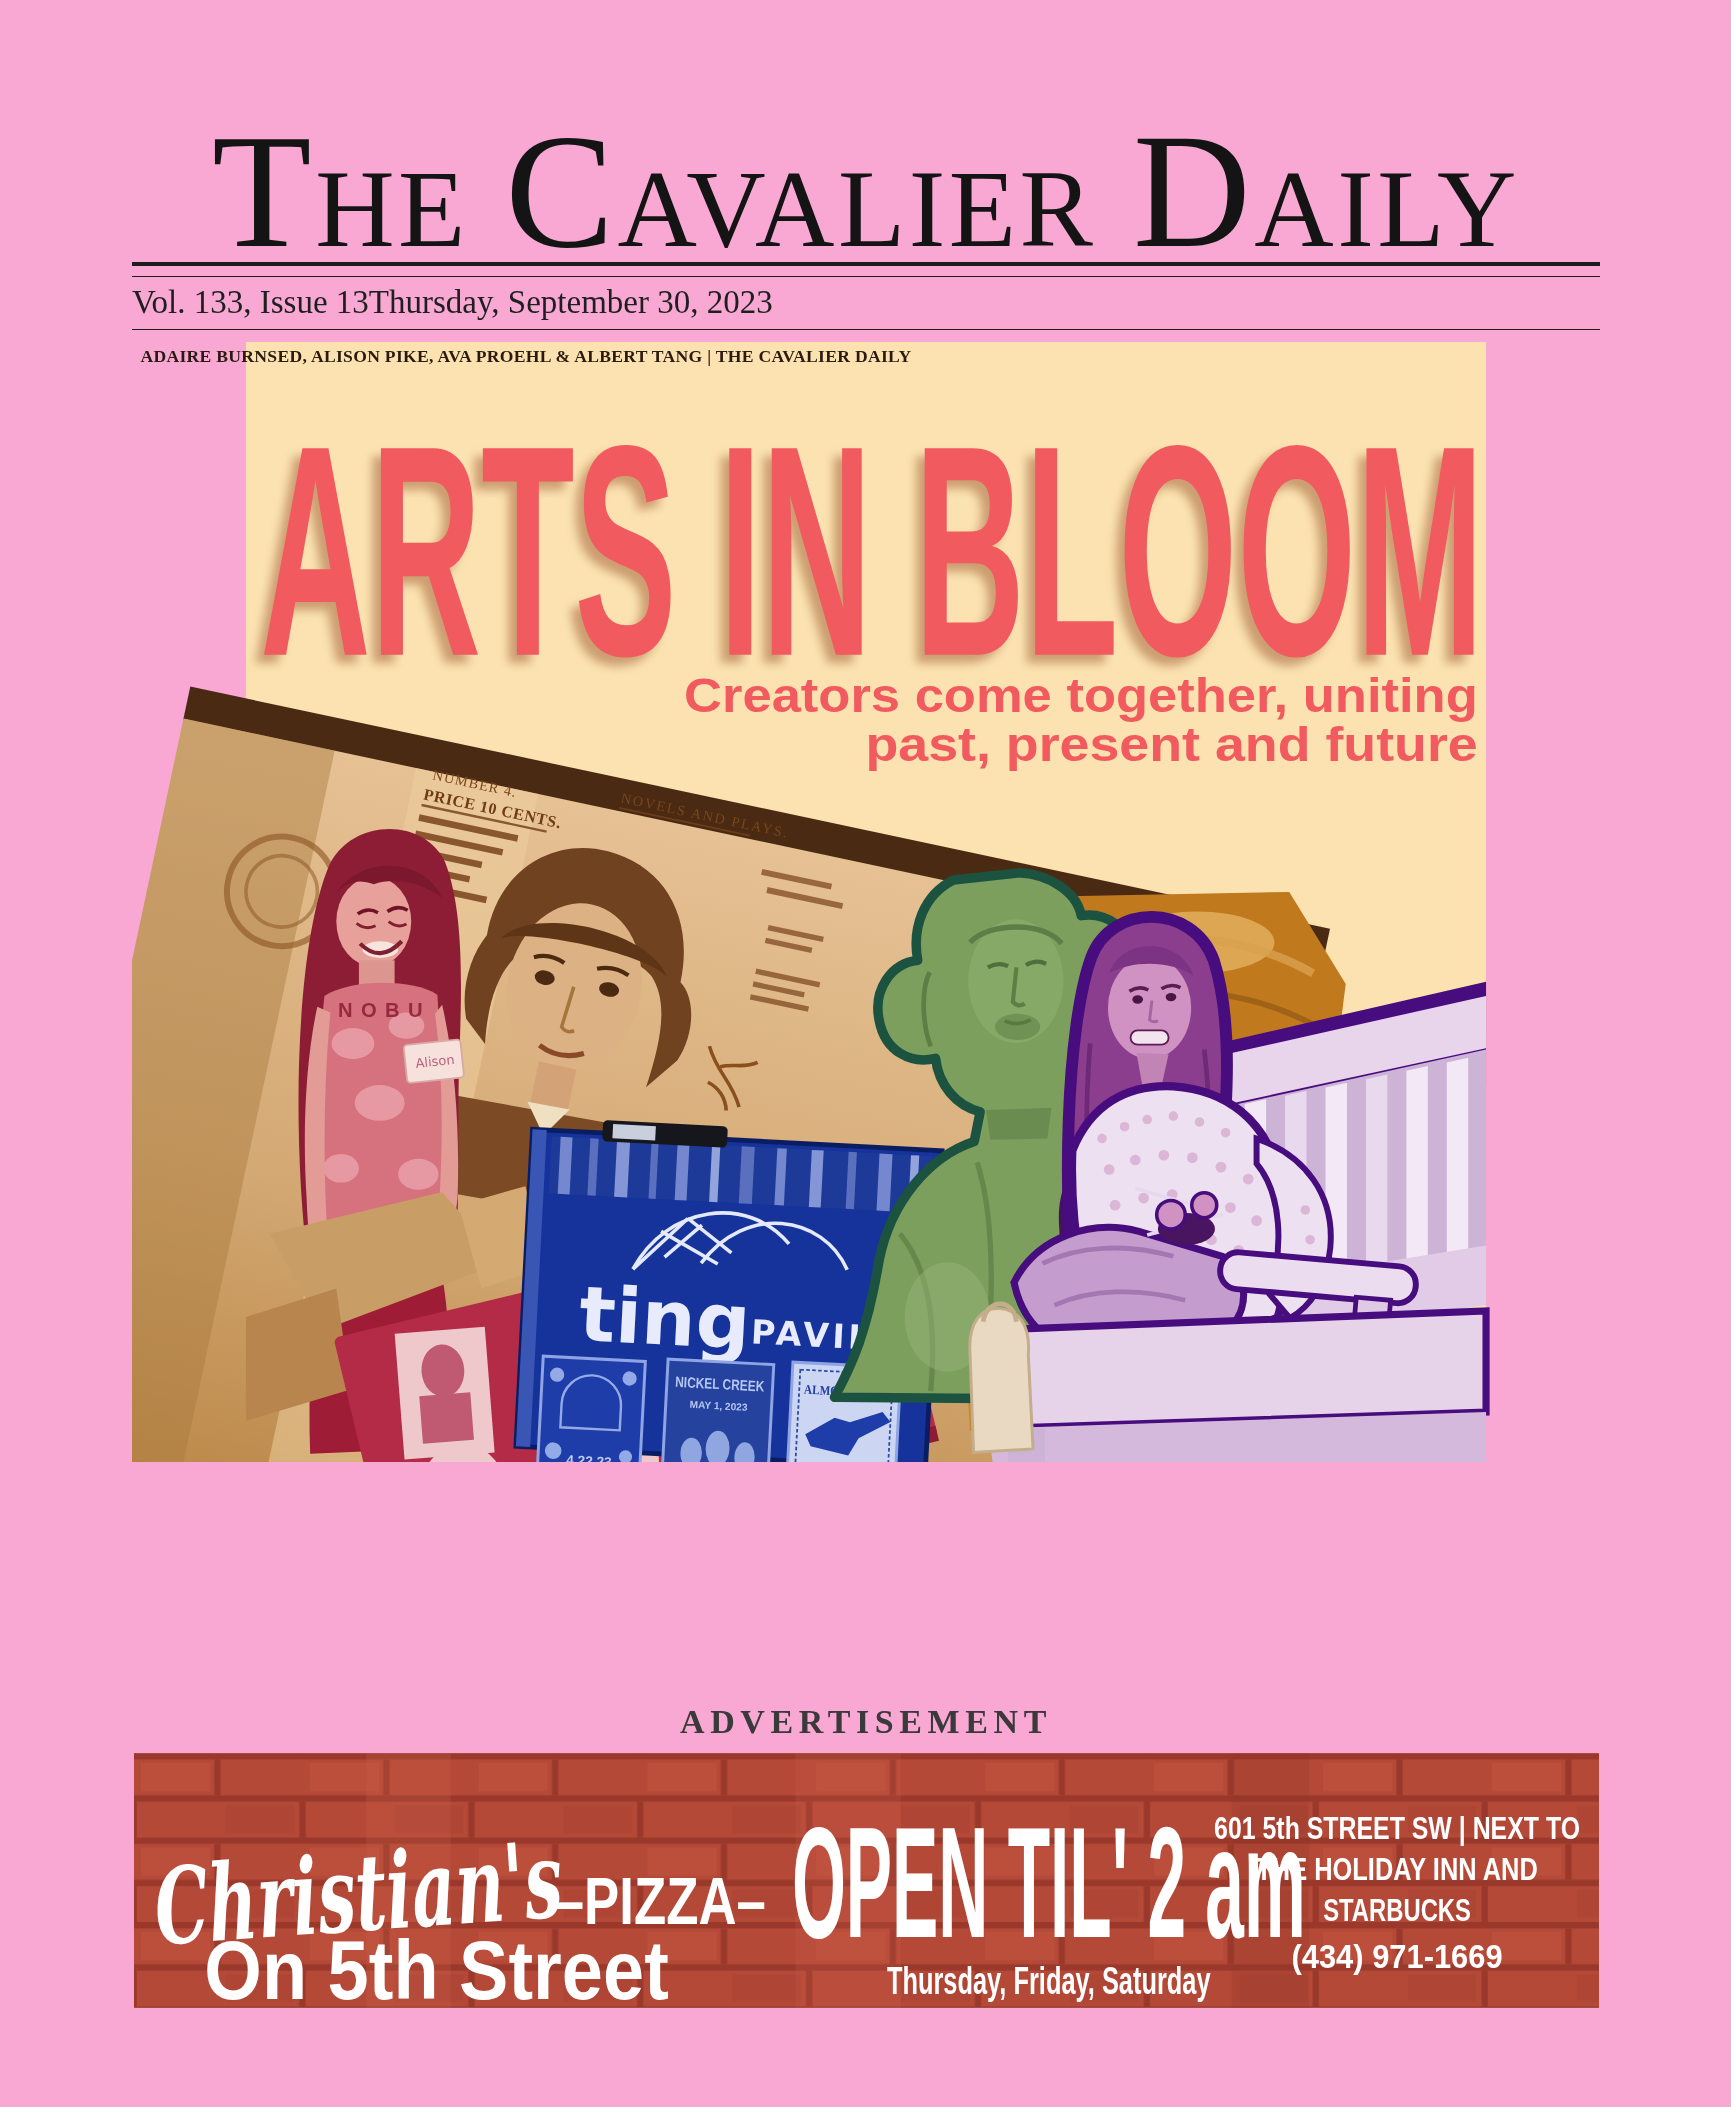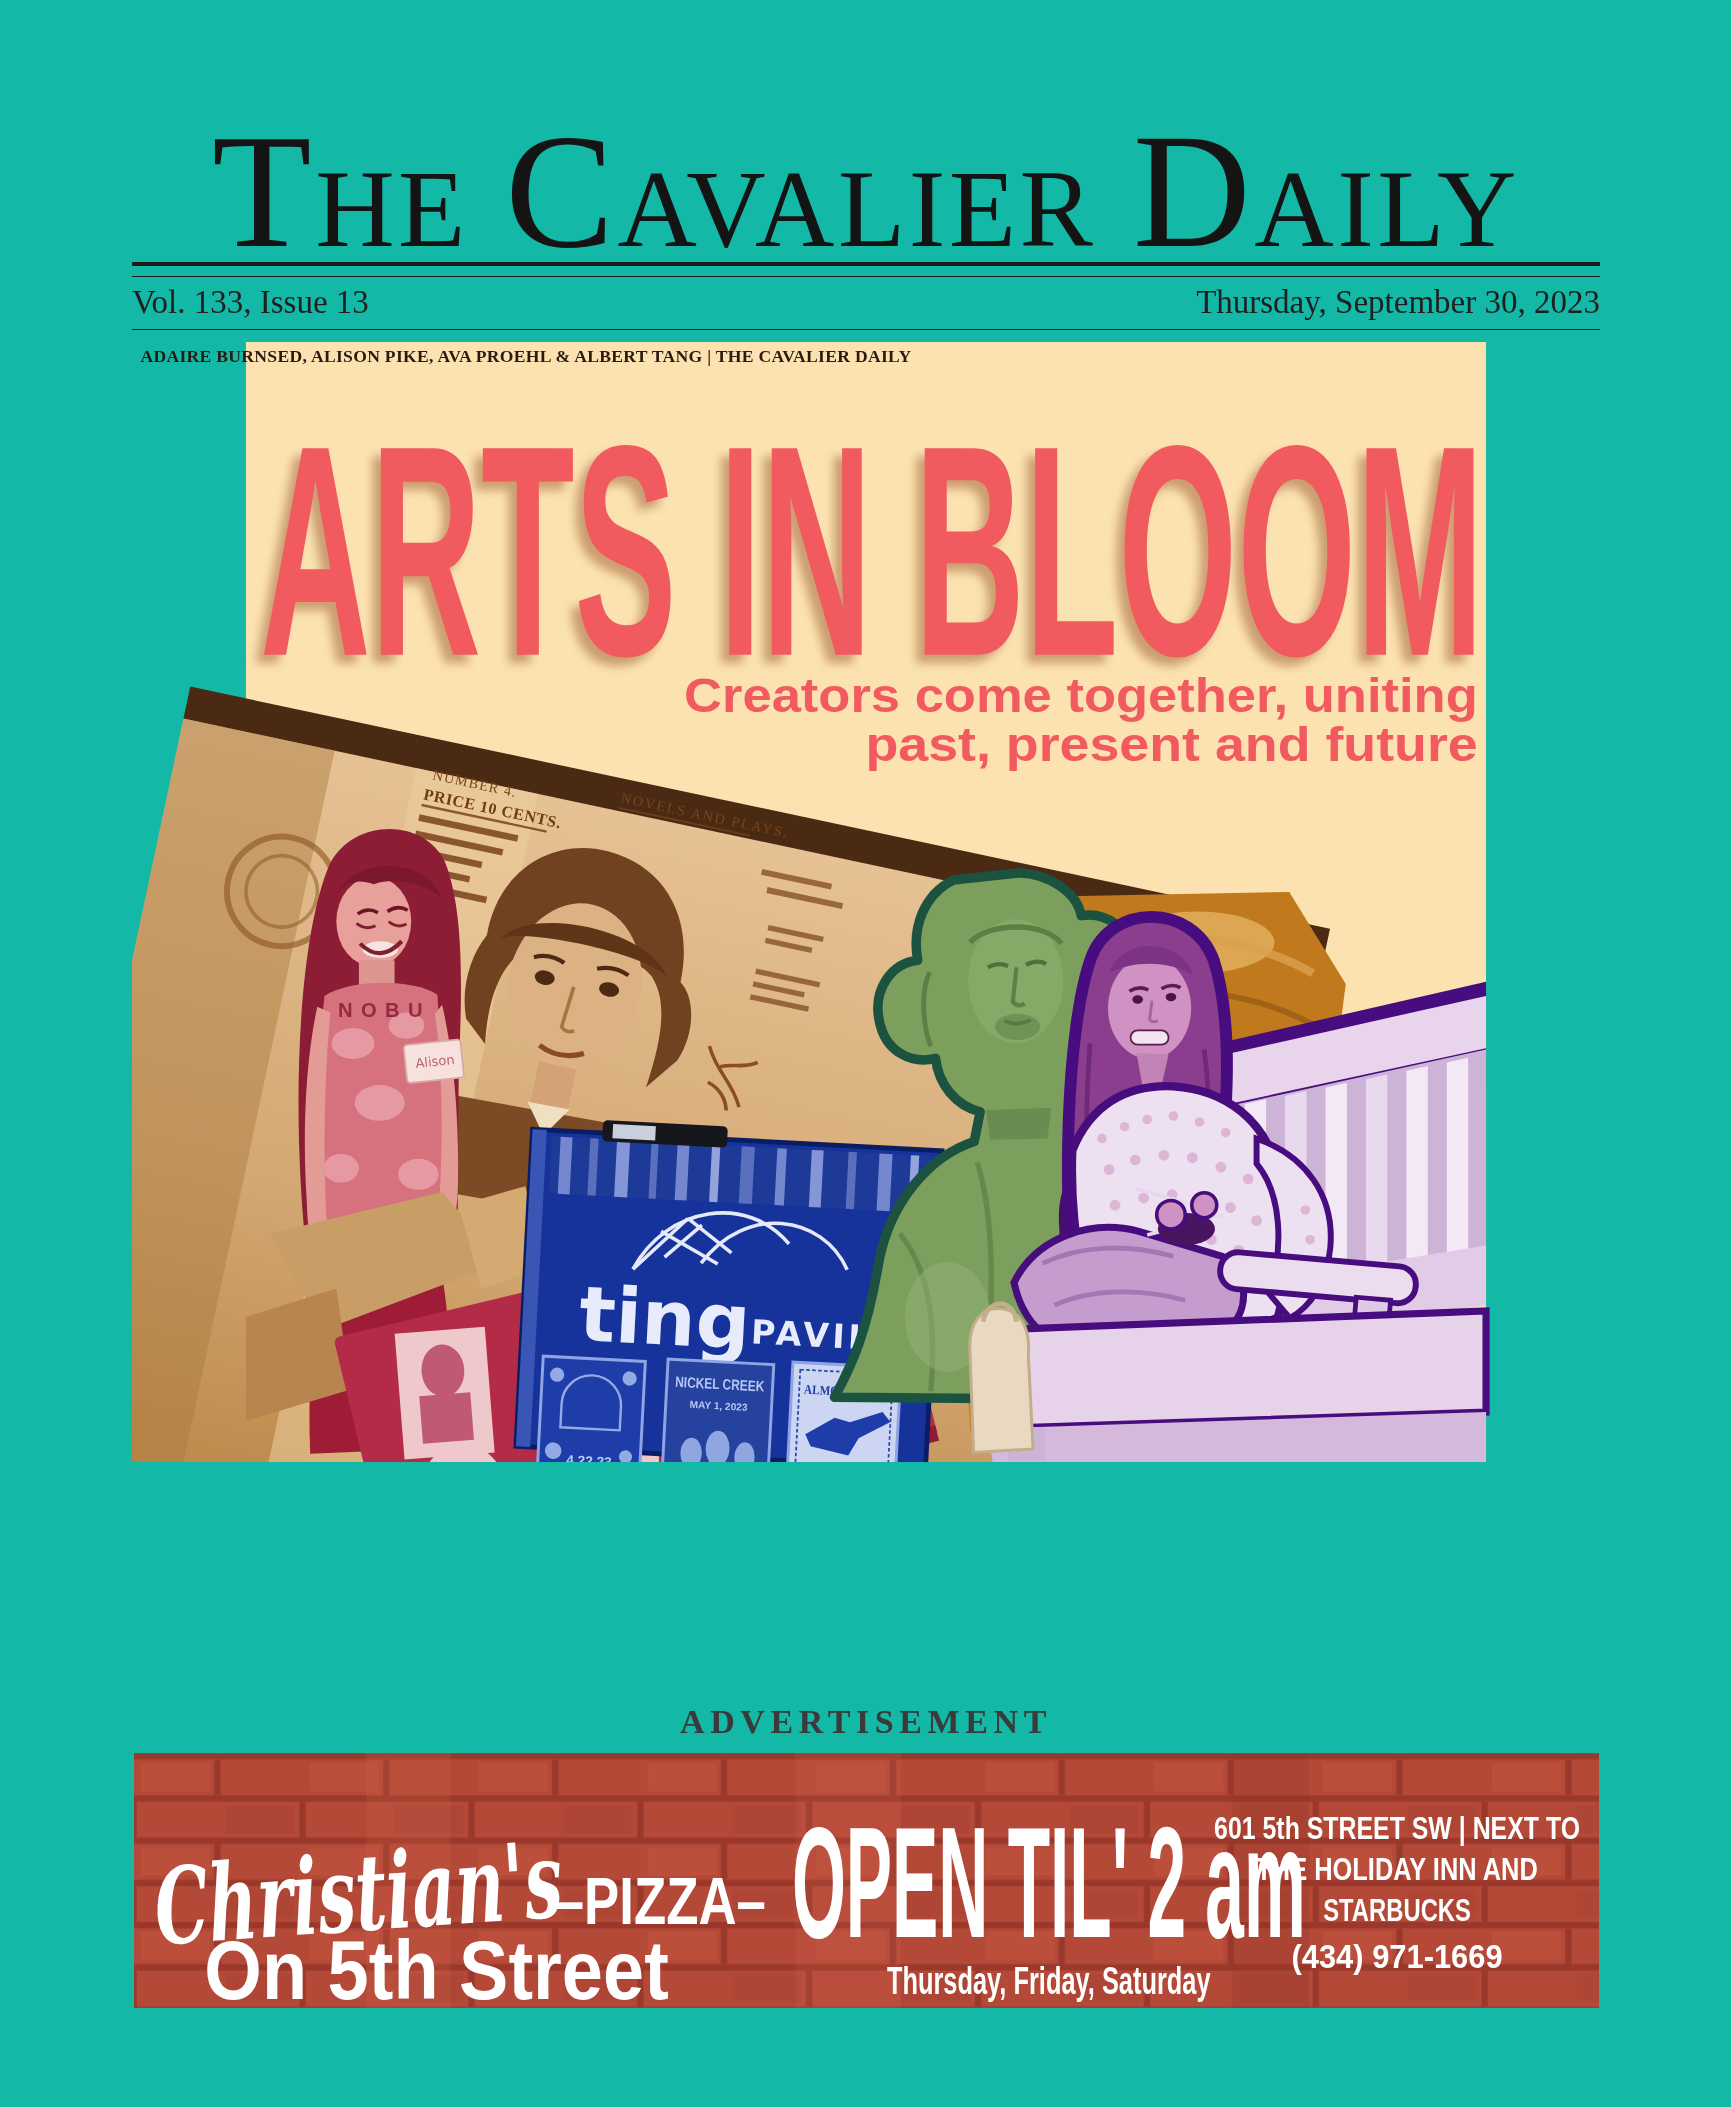--- a/index.html
+++ b/index.html
@@ -1,28 +1,28 @@
 <!DOCTYPE html>
 <html style="font-size:11.3px"><head>
 <meta charset="utf-8">
 <style>
   html,body{margin:0;padding:0;background:#e9e9e9;}
-  #page{position:relative;width:1732px;height:2108px;background:#14b8a6;overflow:hidden;
+  #page{position:relative;width:1732px;height:2108px;background:#f9a8d4;overflow:hidden;
         font-family:"Liberation Serif",serif;}
   
   #masthead{position:absolute;top:83px;left:0;width:100%;text-align:center;color:#141414;}
   .mast-word{display:inline-block;font-family:"Liberation Serif",serif;font-size:110px;
              letter-spacing:3.5px;text-transform:uppercase;margin:0 18.3px;font-weight:400;}
   .mast-word::first-letter{font-size:163px;}
   .rule{position:absolute;left:132px;width:1468px;background:#1c1c1c;}
   #rule-a{top:262px;height:3.5px;}
   #rule-b{top:276px;height:1.4px;}
   #rule-c{top:329px;height:1.4px;}
   #dateline{position:absolute;top:284px;left:132px;width:1468px;display:flex;
-            justify-content:space-between;font-size:33px;color:#1f1f1f;}
+            justify-content:flex-start;font-size:33px;color:#1f1f1f;}
   
   #collage{position:absolute;top:342px;left:132px;width:1468px;height:1120px;}
   #collage svg{display:block;width:100%;height:100%;}
   #credit{position:absolute;top:4.2px;left:8.4px;font-size:17.6px;font-weight:bold;
           color:#2a1a10;letter-spacing:0.3px;z-index:5;font-family:"Liberation Serif",serif;}
   
   #ad-label-row{position:absolute;top:1701px;left:132px;width:1468px;height:41px;
                 display:flex;align-items:center;flex-direction:column;}
   .ad-rule{flex:1;height:2.1px;background:#4a4a4a;}
   #ad-label{font-size:34px;letter-spacing:5.6px;color:#3a3a3a;margin:0 27px;

